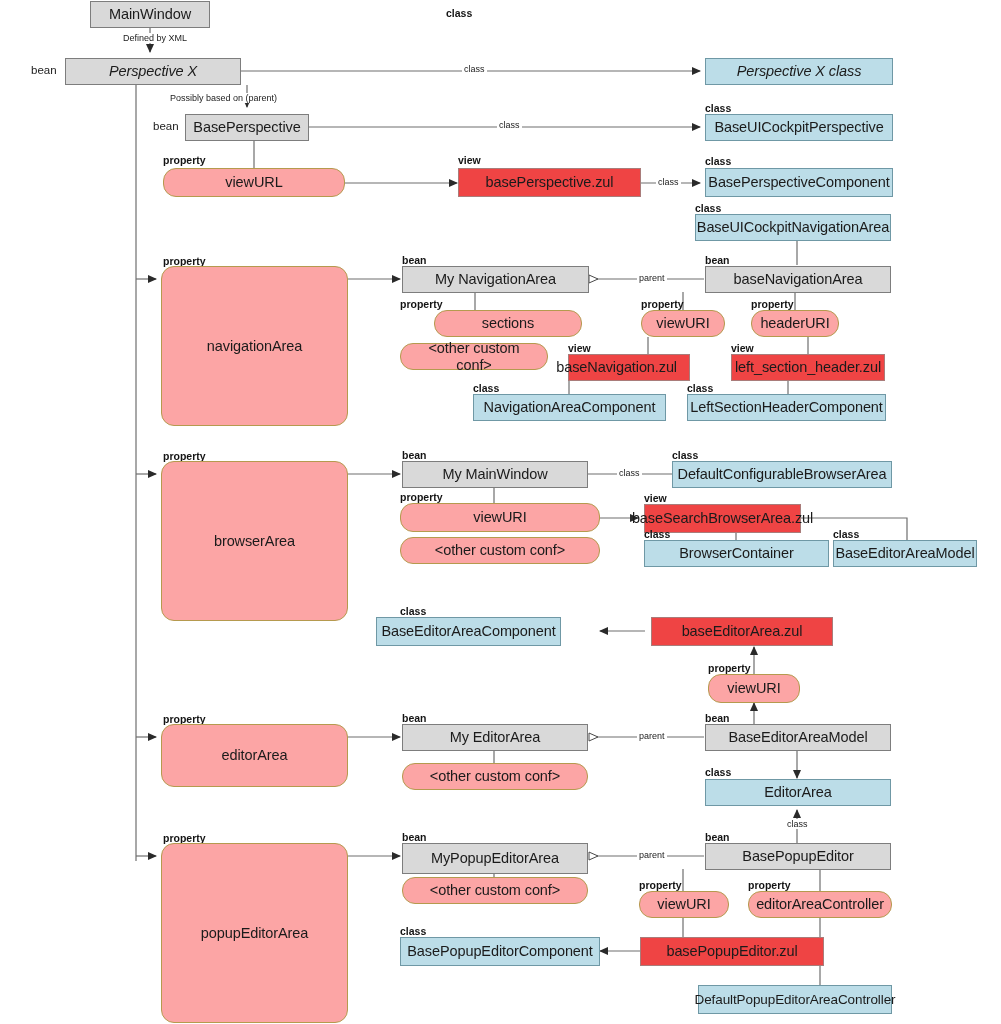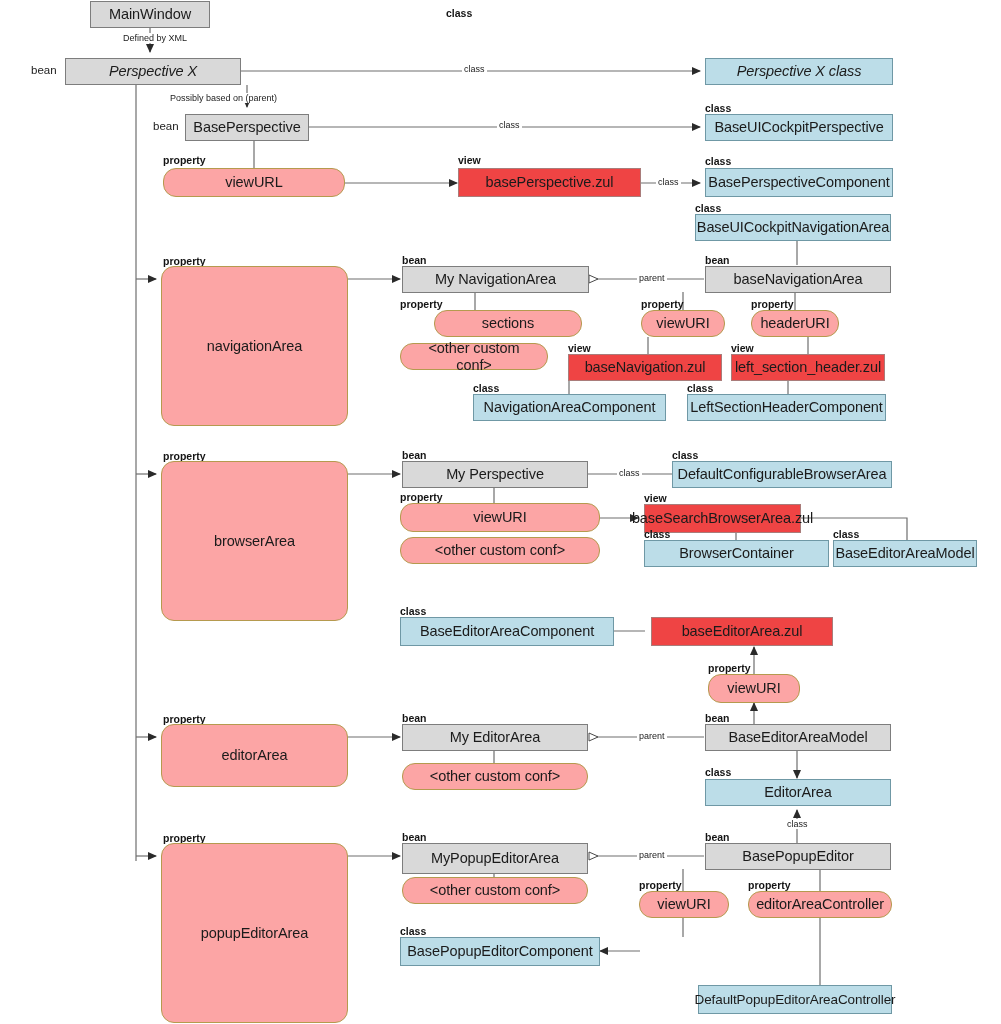--- a/index.html
+++ b/index.html
@@ -289,21 +289,21 @@
   </div>
 
   <div class="tag" style="left:751px; top:298px;">property</div>
 
   <div class="node prop" style="left:751px; top:310px; width:88px; height:27px;">
     <span>headerURI</span>
   </div>
 
   <div class="tag" style="left:568px; top:342px;">view</div>
 
-  <div class="node view" style="left:568px; top:354px; width:154px; height:27px;">
+  <div class="node view" style="left:568px; top:354px; width:122px; height:27px;justify-content:flex-end;">
     <span>baseNavigation.zul</span>
   </div>
 
   <div class="tag" style="left:731px; top:342px;">view</div>
 
   <div class="node view" style="left:731px; top:354px; width:154px; height:27px;">
     <span>left_section_header.zul</span>
   </div>
 
   <div class="tag" style="left:473px; top:382px;">class</div>
@@ -320,21 +320,21 @@
 
   <div class="tag" style="left:163px; top:450px;">property</div>
 
   <div class="node prop bigprop" style="left:161px; top:461px; width:187px; height:160px;">
     <span>browserArea</span>
   </div>
 
   <div class="tag" style="left:402px; top:449px;">bean</div>
 
   <div class="node bean" style="left:402px; top:461px; width:186px; height:27px;">
-    <span>My Perspective</span>
+    <span>My MainWindow</span>
   </div>
 
   <div class="edgelabel" style="left:617px; top:468px;">class</div>
 
   <div class="tag" style="left:672px; top:449px;">class</div>
 
   <div class="node klass" style="left:672px; top:461px; width:220px; height:27px;">
     <span>DefaultConfigurableBrowserArea</span>
   </div>
 
@@ -361,21 +361,21 @@
   </div>
 
   <div class="tag" style="left:833px; top:528px;">class</div>
 
   <div class="node klass" style="left:833px; top:540px; width:144px; height:27px;">
     <span>BaseEditorAreaModel</span>
   </div>
 
   <div class="tag" style="left:400px; top:605px;">class</div>
 
-  <div class="node klass" style="left:400px; top:617px; width:214px; height:29px;">
+  <div class="node klass" style="left:376px; top:617px; width:185px; height:29px;">
     <span>BaseEditorAreaComponent</span>
   </div>
 
   <div class="node view" style="left:651px; top:617px; width:182px; height:29px;">
     <span>baseEditorArea.zul</span>
   </div>
 
   <div class="tag" style="left:708px; top:662px;">property</div>
 
   <div class="node prop" style="left:708px; top:674px; width:92px; height:29px;">
@@ -451,18 +451,21 @@
   <div class="node prop" style="left:748px; top:891px; width:144px; height:27px;">
     <span>editorAreaController</span>
   </div>
 
   <div class="tag" style="left:400px; top:925px;">class</div>
 
   <div class="node klass" style="left:400px; top:937px; width:200px; height:29px;">
     <span>BasePopupEditorComponent</span>
   </div>
 
+  <div class="node view" style="left:640px; top:937px; width:184px; height:29px;">
+    <span>basePopupEditor.zul</span>
+  </div>
 
   <div class="node klass" style="left:698px; top:985px; width:194px; height:29px; font-size:13.5px;">
     <span>DefaultPopupEditorAreaController</span>
   </div>
 
 </div>
 
 </body></html>

